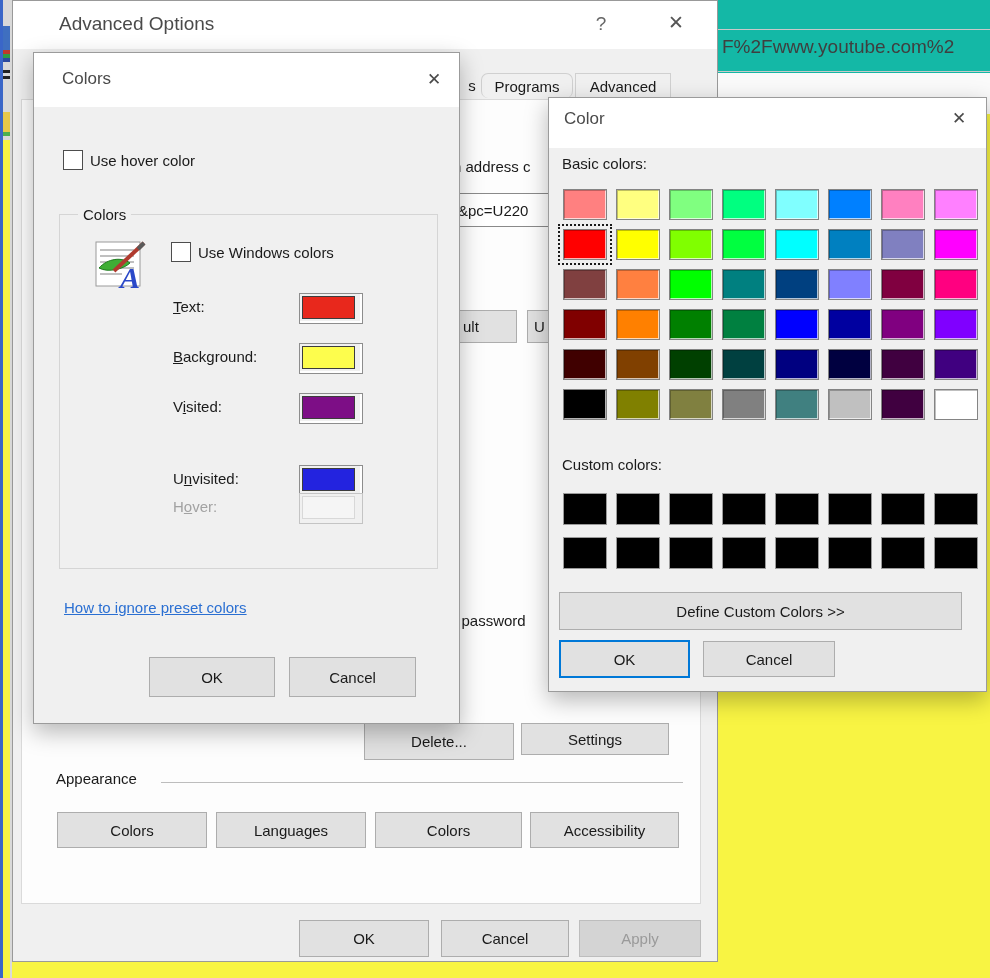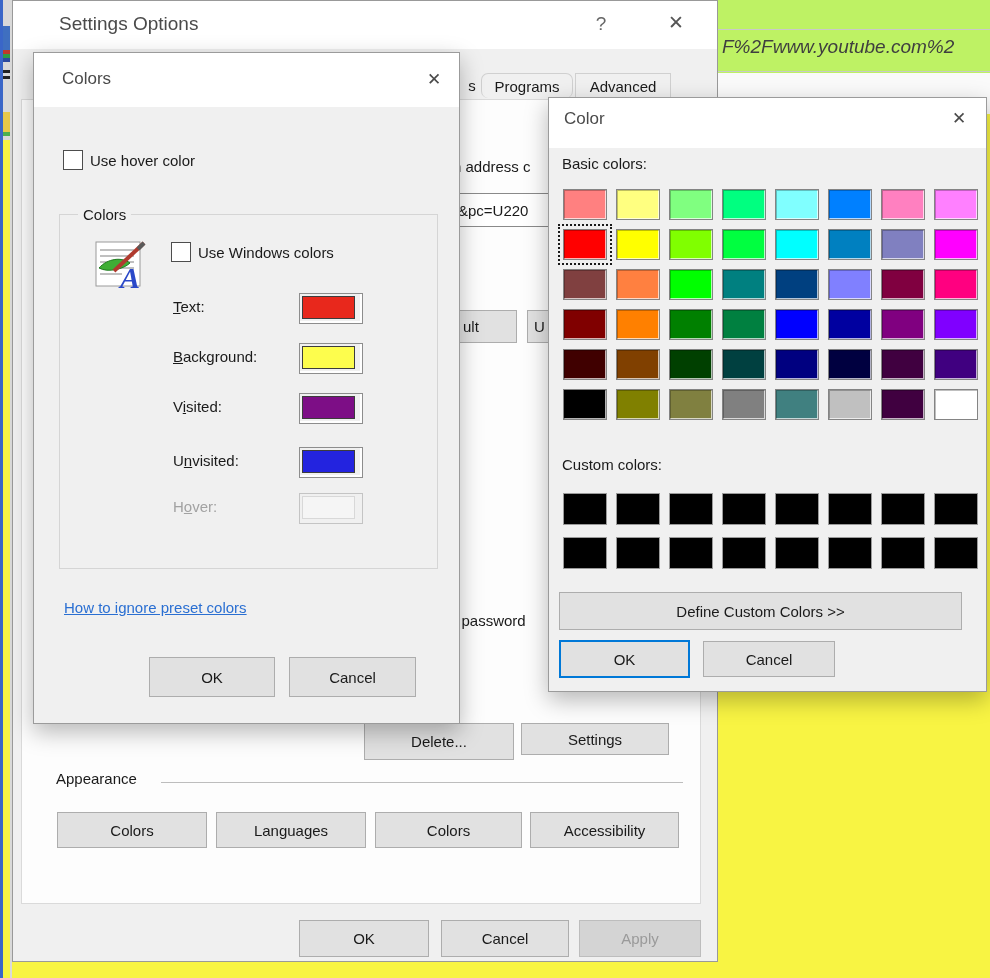--- a/index.html
+++ b/index.html
@@ -4,21 +4,21 @@
 <style>
   html,body{margin:0;padding:0;background:#888;}
   #stage{position:relative;width:990px;height:978px;overflow:hidden;
          font-family:"Liberation Sans",sans-serif;background:#f8f443;color:#1a1a1a;}
   .abs{position:absolute;}
   
   #left-sliver{left:0;top:0;width:12px;height:978px;background:#d9d9d9;}
   #left-sliver .blue-edge{position:absolute;left:0;top:0;width:3px;height:978px;background:#3a66c8;}
   #left-sliver .frag{position:absolute;left:3px;width:7px;}
   #left-yellow{position:absolute;left:3px;top:140px;width:7px;height:838px;background:#f8f443;}
-  #url-area{left:716px;top:0;width:274px;height:73px;background:#bef264;border-left:1px solid #a8a8a8;font-style:italic;}
+  #url-area{left:716px;top:0;width:274px;height:73px;background:#14b8a6;border-left:1px solid #a8a8a8;}
   #url-area .line1{position:absolute;left:0;top:29px;width:274px;height:1px;background:#c9c9c9;}
   #url-area .line2{position:absolute;left:0;top:71px;width:274px;height:1px;background:#c9c9c9;}
   #url-text{position:absolute;left:5px;top:36px;font-size:19px;color:#3f3f3f;white-space:nowrap;}
   #below-url{left:717px;top:73px;width:273px;height:41px;background:#fafafa;}
   
   .dialog{background:#f0f0f0;border:1px solid #9b9b9b;box-shadow:0 8px 22px rgba(0,0,0,.28);}
   .titlebar{position:absolute;left:0;top:0;right:0;background:#ffffff;}
   .dlg-title{position:absolute;font-size:17px;color:#4a4a4a;}
   .x-btn{position:absolute;font-size:17px;color:#4a4a4a;line-height:22px;text-align:center;}
   .btn{position:absolute;background:#e1e1e1;border:1px solid #adadad;font-size:15px;color:#1a1a1a;
@@ -115,21 +115,21 @@
 
   <div class="abs" id="url-area">
     <div class="line1"></div>
     <div id="url-text">F%2Fwww.youtube.com%2</div>
     <div class="line2"></div>
   </div>
   <div class="abs" id="below-url"></div>
 
   <div class="abs" id="io-dialog">
     <div class="titlebar" id="io-title"></div>
-    <div class="dlg-title">Settings Options</div>
+    <div class="dlg-title">Advanced Options</div>
     <div class="x-btn" id="io-help">?</div>
     <div class="x-btn" id="io-close">✕</div>
 
     <div id="tab-strip">
         <div class="tab">s</div>
         <div class="tab">Programs</div>
         <div class="tab">Advanced</div>
       </div>
     <div id="tab-page"></div>
 
@@ -196,21 +196,21 @@
           <div class="swb">
             <div class="swc" style="background: rgb(253, 253, 77);"></div>
           </div>
         </div>
         <div class="crow" style="top: 340px;">
           <span class="crow-label">V<span class="mn">i</span>sited:</span>
           <div class="swb">
             <div class="swc" style="background: rgb(125, 14, 134);"></div>
           </div>
         </div>
-        <div class="crow" style="top: 394px;">
+        <div class="crow" style="top: 412px;">
           <span class="crow-label">U<span class="mn">n</span>visited:</span>
           <div class="swb">
             <div class="swc" style="background: rgb(35, 35, 223);"></div>
           </div>
         </div>
         <div class="crow disabled" style="top: 440px;">
           <span class="crow-label">H<span class="mn">o</span>ver:</span>
           <div class="swb">
             <div class="swc" style="background: rgb(245, 245, 245);"></div>
           </div>

